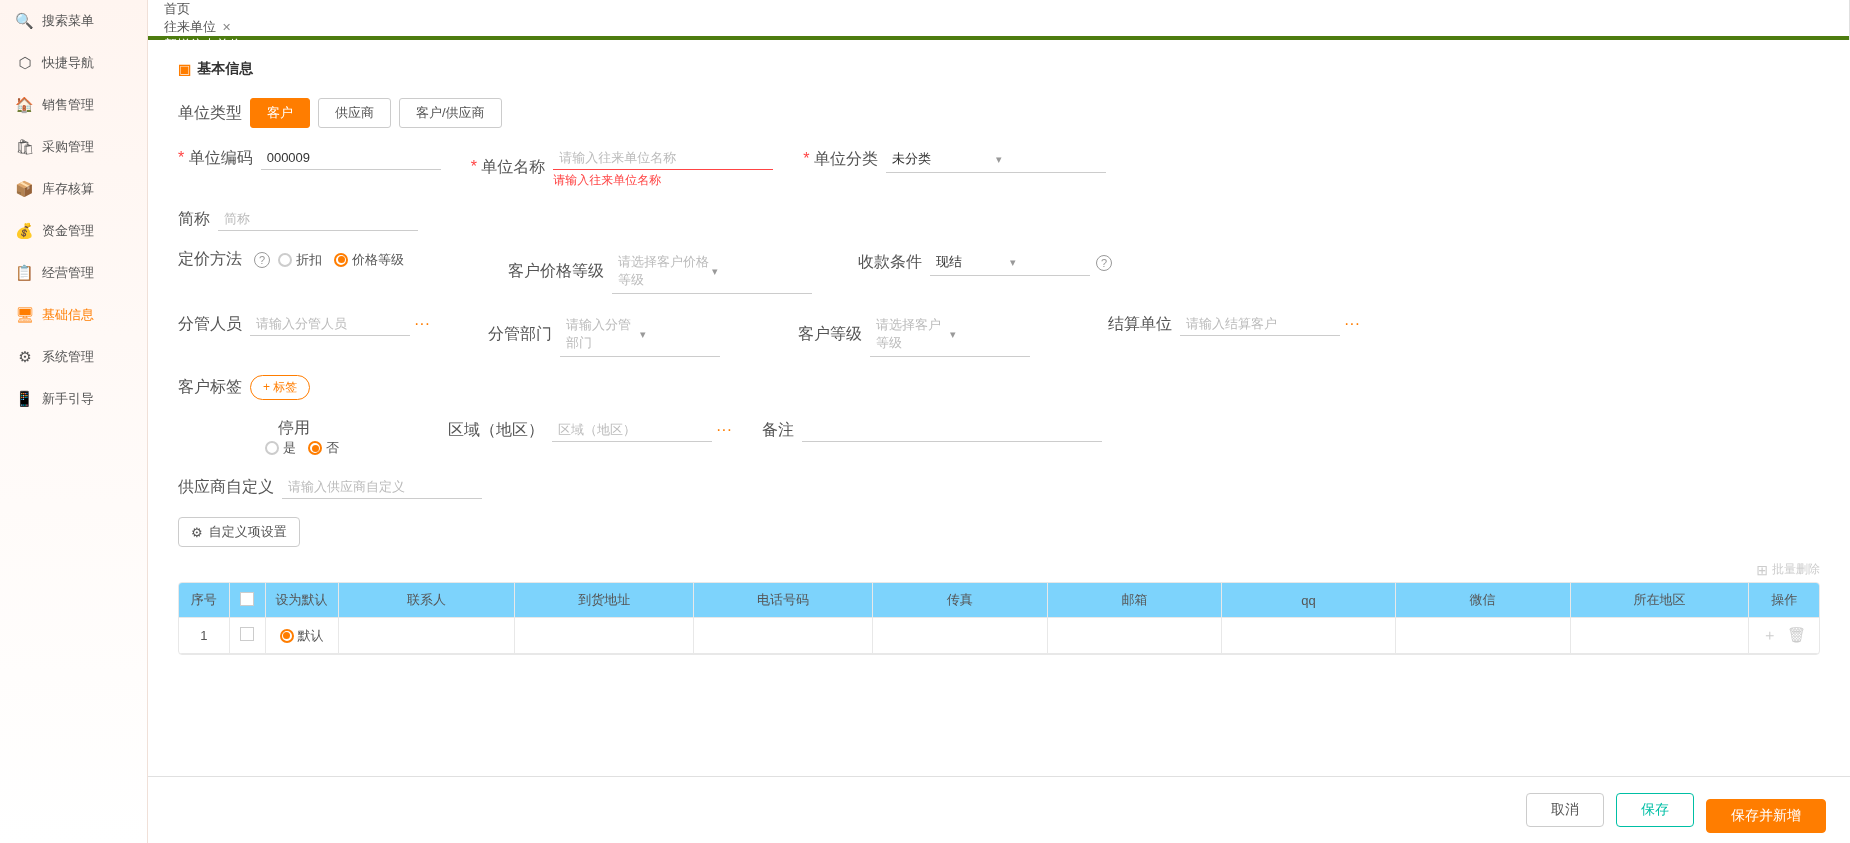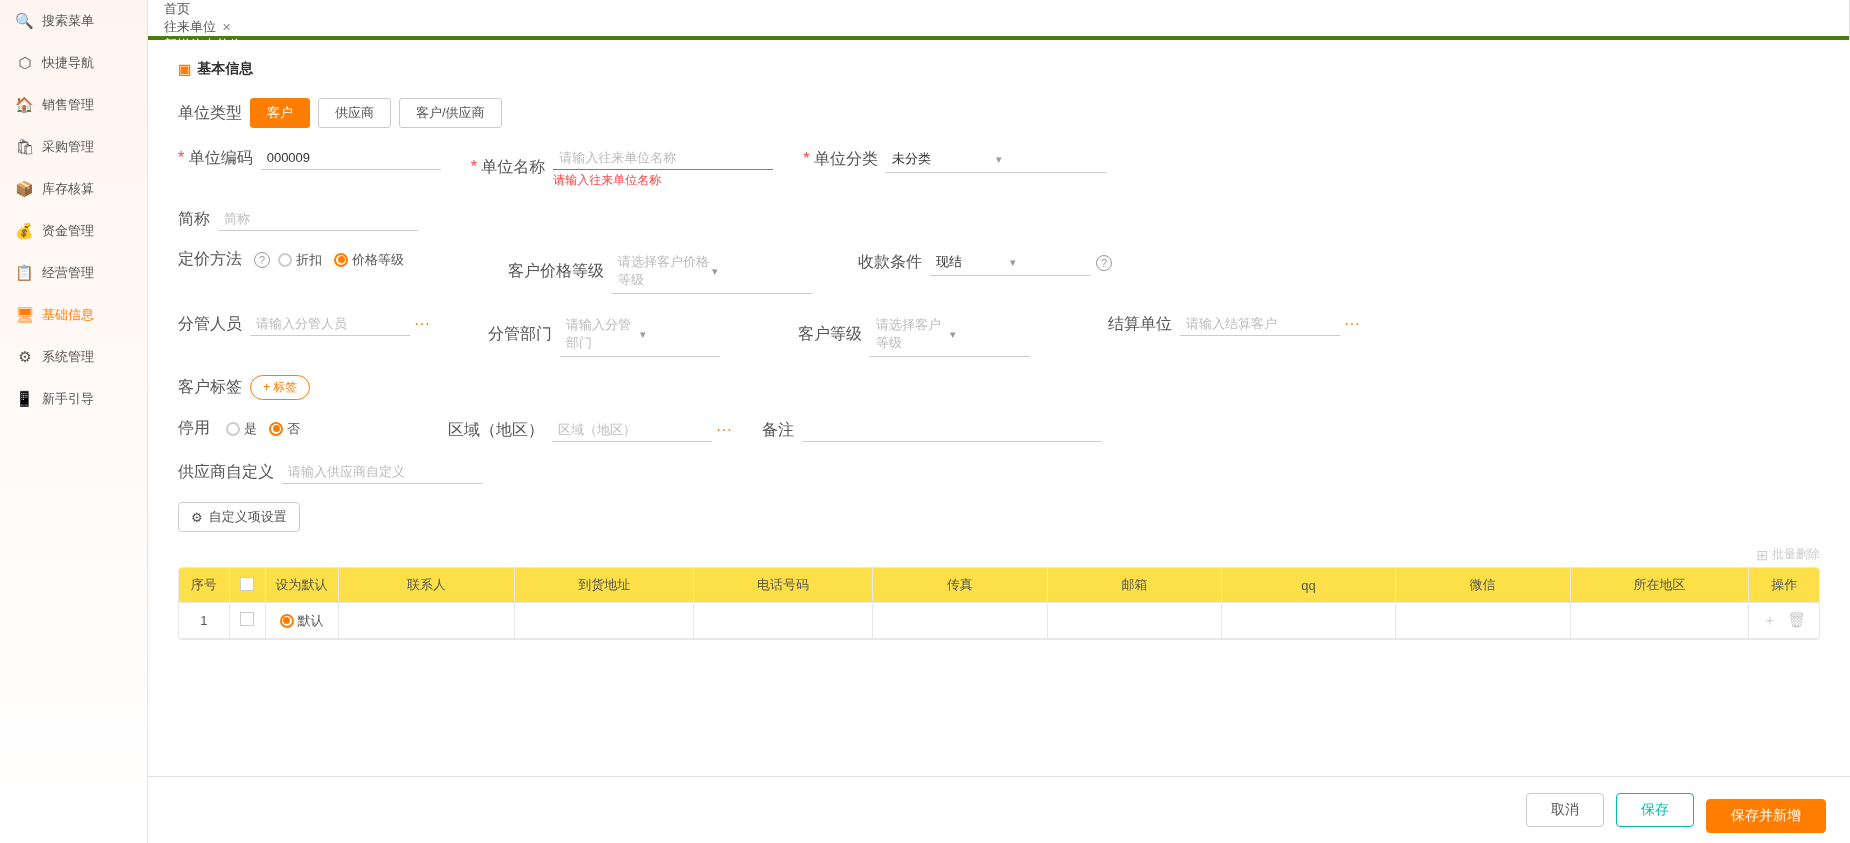--- a/index.html
+++ b/index.html
@@ -266,21 +266,21 @@
       border: 1px solid #e8e8e8;
       border-radius: 4px;
       overflow: hidden;
     }
     .data-table {
       width: 100%;
       border-collapse: collapse;
       font-size: 13px;
     }
     .data-table th {
-      background: #fde047;
+      background: #7dd3fc;
       border-bottom: 1px solid #e8e8e8;
       border-right: 1px solid #e8e8e8;
       padding: 8px 10px;
       color: #555;
       font-weight: normal;
       text-align: center;
       white-space: nowrap;
     }
     .data-table td {
       border-bottom: 1px solid #e8e8e8;
@@ -525,21 +525,21 @@
     <div class="form-row">
       <div class="form-group">
         <span class="form-label">客户标签</span>
         <button class="tag-btn">
           <span>+ 标签</span>
         </button>
       </div>
     </div>
 
     <div class="form-row">
-      <div class="form-group" style="min-width:240px;">
+      <div class="form-group" style="min-width:240px;flex-direction:column;">
         <span class="form-label">停用</span>
         <div class="radio-group" style="margin-left:8px;">
           <div class="radio-item">
             <div class="radio-circle"></div>
             <span>是</span>
           </div>
           <div class="radio-item">
             <div class="radio-circle checked"></div>
             <span>否</span>
           </div>

